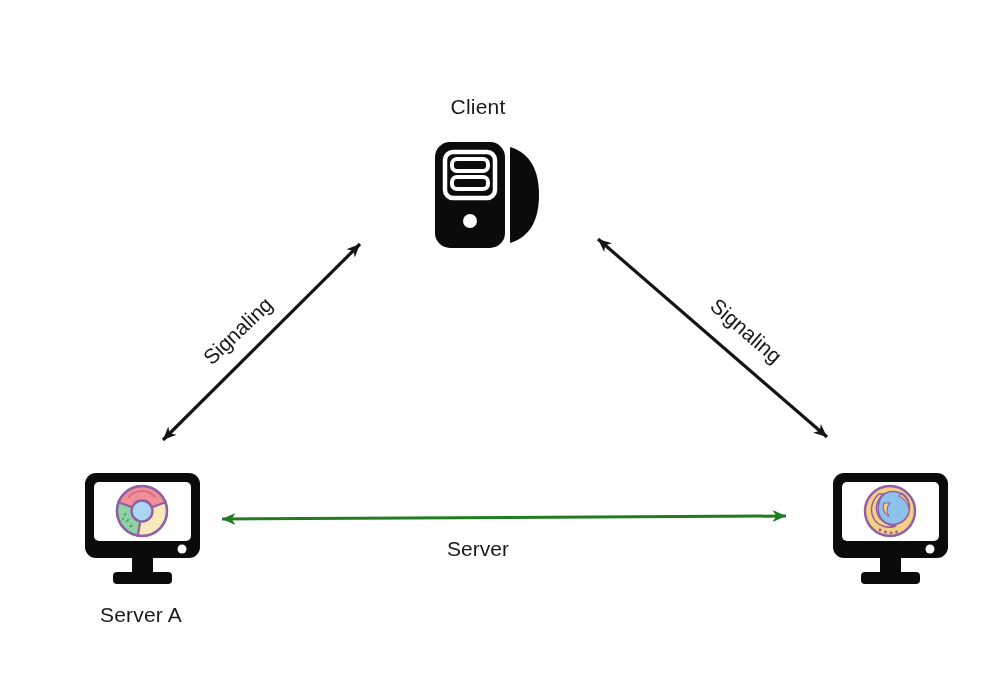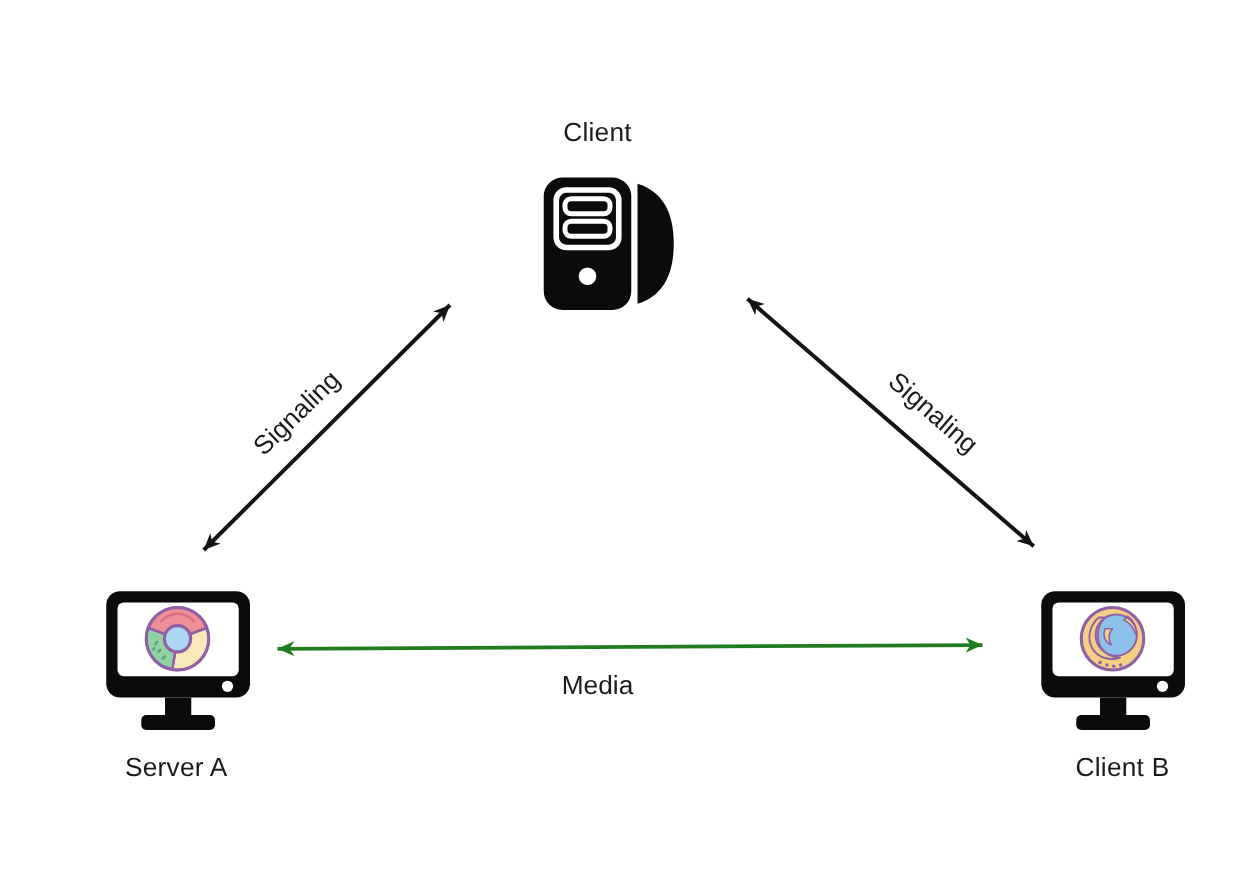--- a/index.html
+++ b/index.html
@@ -39,21 +39,21 @@
 
     <line x1="598" y1="239" x2="827" y2="437" stroke="#141414" stroke-width="3.2" marker-start="url(#ah-black)" marker-end="url(#ah-black)"></line>
 
     <line x1="222" y1="519" x2="786" y2="516" stroke="#1f7d1f" stroke-width="3" marker-start="url(#ah-green)" marker-end="url(#ah-green)"></line>
   </svg>
 
   <div class="edge-label rot-left" style="left:238px;top:331px;">Signaling</div>
 
   <div class="edge-label rot-right" style="left:746px;top:331px;">Signaling</div>
 
-  <div class="edge-label center" style="left:478px;top:549px;">Media</div>
+  <div class="edge-label center" style="left:478px;top:549px;">Server</div>
 
   <div class="node-label" style="left:398px;top:94px;width:160px;">Client</div>
 
   <svg class="icon-abs" style="left:434px;top:140px;" width="106" height="110" viewBox="0 0 106 110">
 
     <path d="M76,7 C96,13 105,30 105,55 C105,80 96,97 76,103 Z" fill="#0b0b0b"></path>
 
     <rect x="1" y="2" width="70" height="106" rx="15" fill="#0b0b0b"></rect>
 
     <rect x="11" y="12" width="50" height="46" rx="8" fill="none" stroke="#ffffff" stroke-width="4.5"></rect>
@@ -99,15 +99,14 @@
       <path d="M52,31 C50,36 52,42 57,44 C54,39 55,34 58,31 Z" fill="#f4cf84" stroke="#8f60a6" stroke-width="1.2" stroke-linejoin="round"></path>
       <path d="M70,21 C75,24 78,30 77,36 C75,31 72,26 67,24 Z" fill="#f4cf84" stroke="#8f60a6" stroke-width="1.2" stroke-linejoin="round"></path>
       <circle cx="61" cy="36" r="16.5" fill="none" stroke="#8f60a6" stroke-width="1.6"></circle>
       <circle cx="48" cy="58" r="1.4" fill="#8f60a6"></circle>
       <circle cx="53.5" cy="60" r="1.4" fill="#8f60a6"></circle>
       <circle cx="59" cy="61" r="1.4" fill="#8f60a6"></circle>
       <circle cx="64.5" cy="60" r="1.4" fill="#8f60a6"></circle>
     </g>
   </svg>
 
-  <div class="node-label" style="left:828px;top:602px;width:140px;">Client B</div>
 
 </div>
 
 </body></html>

